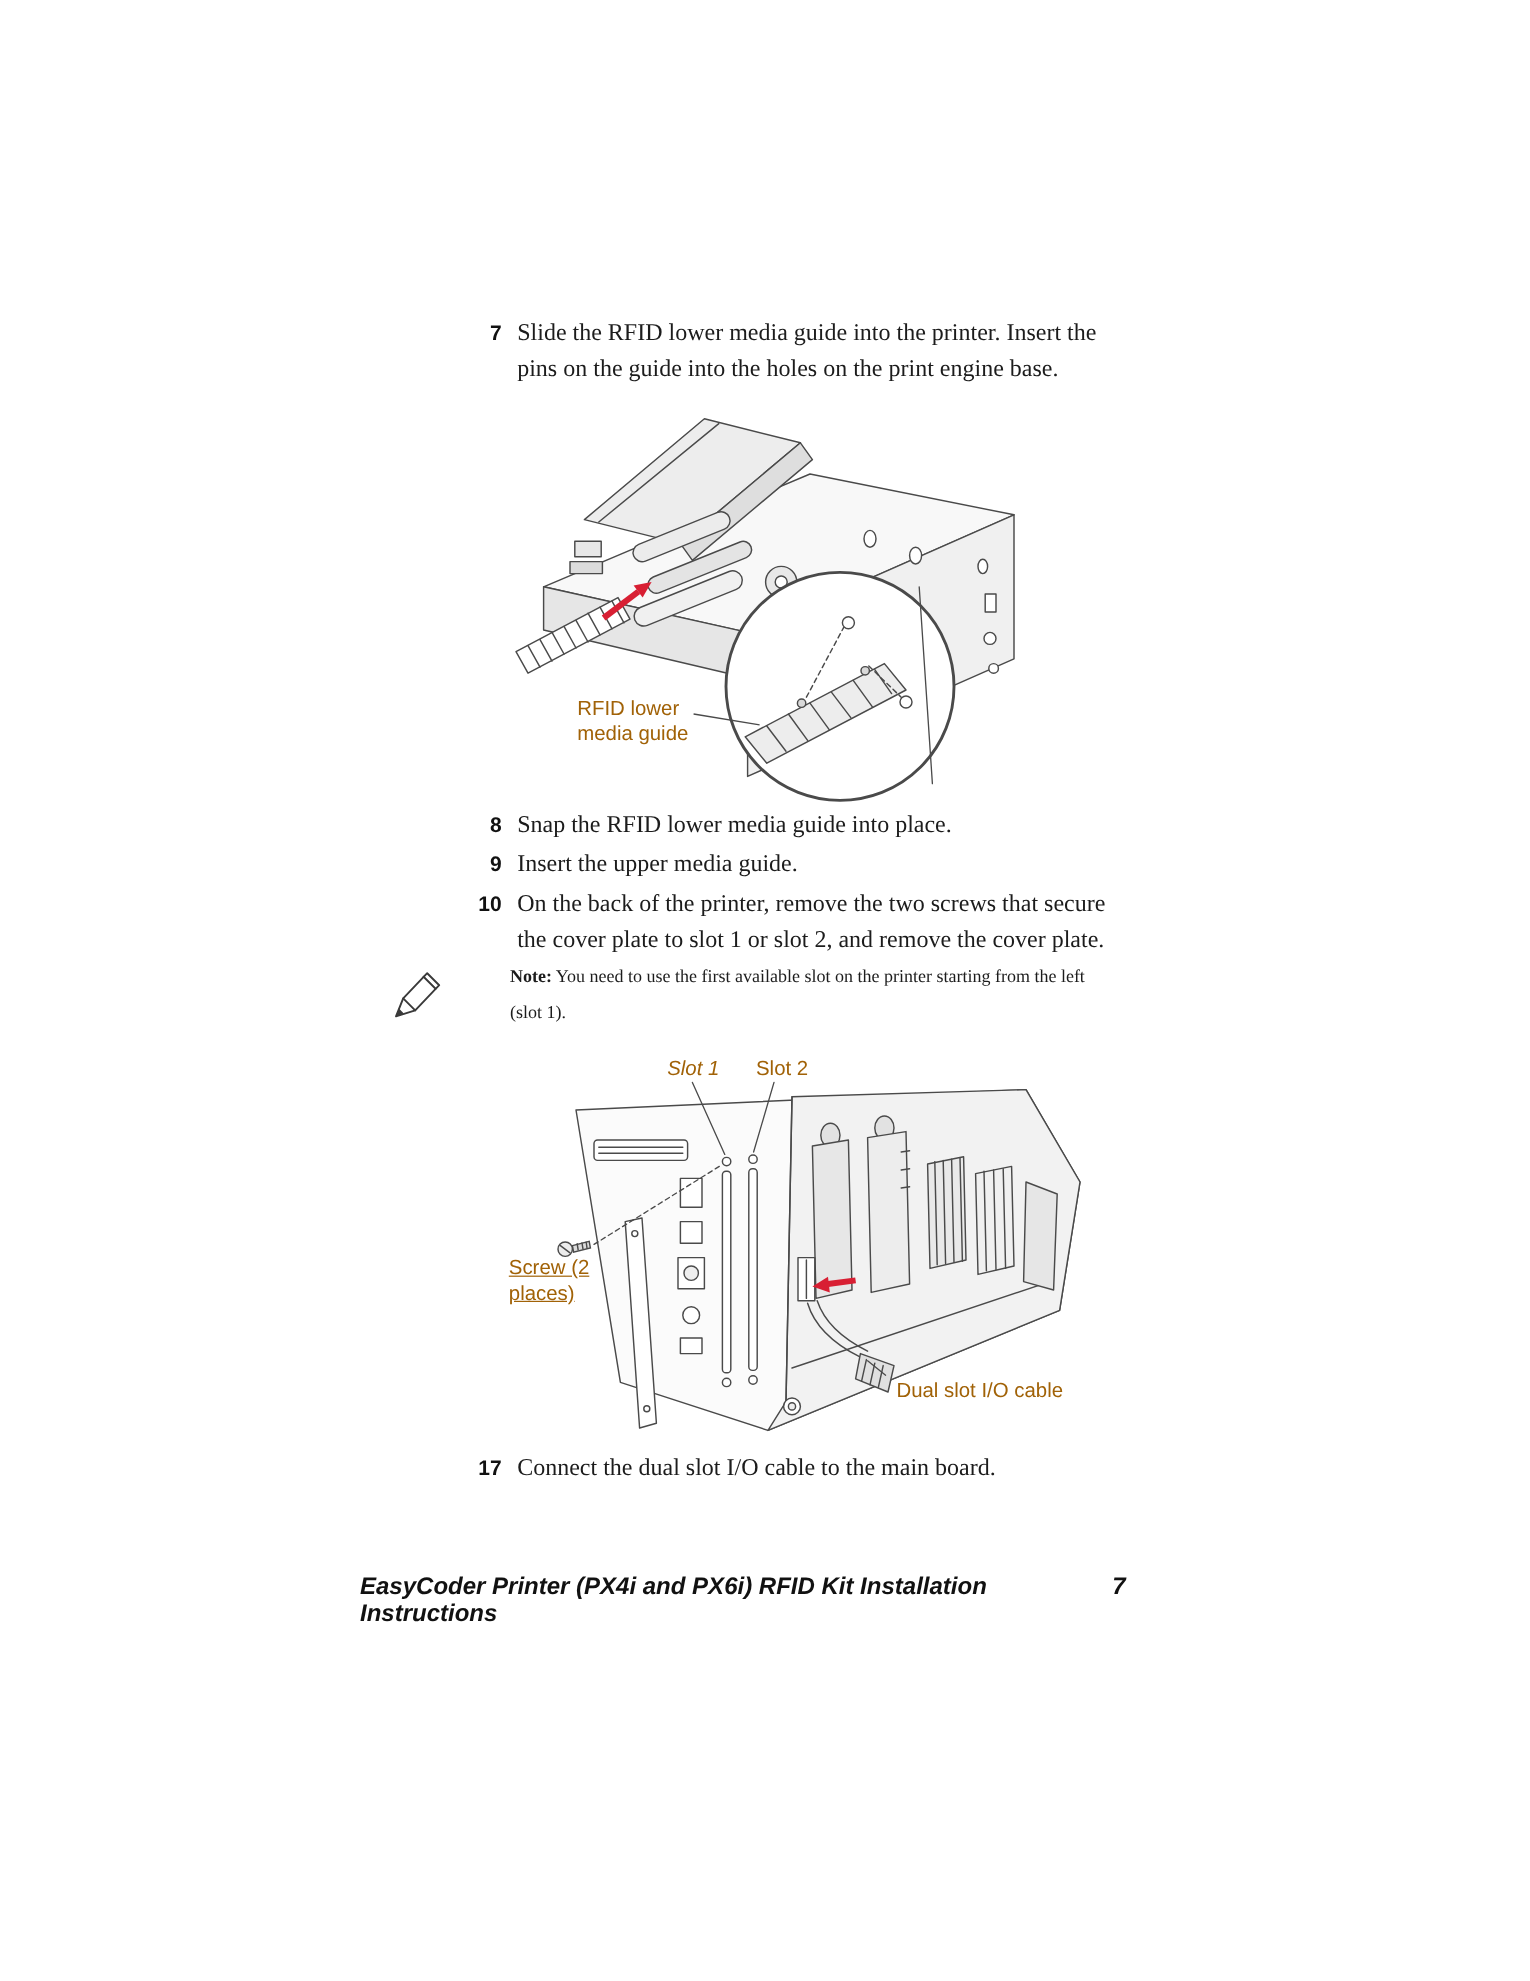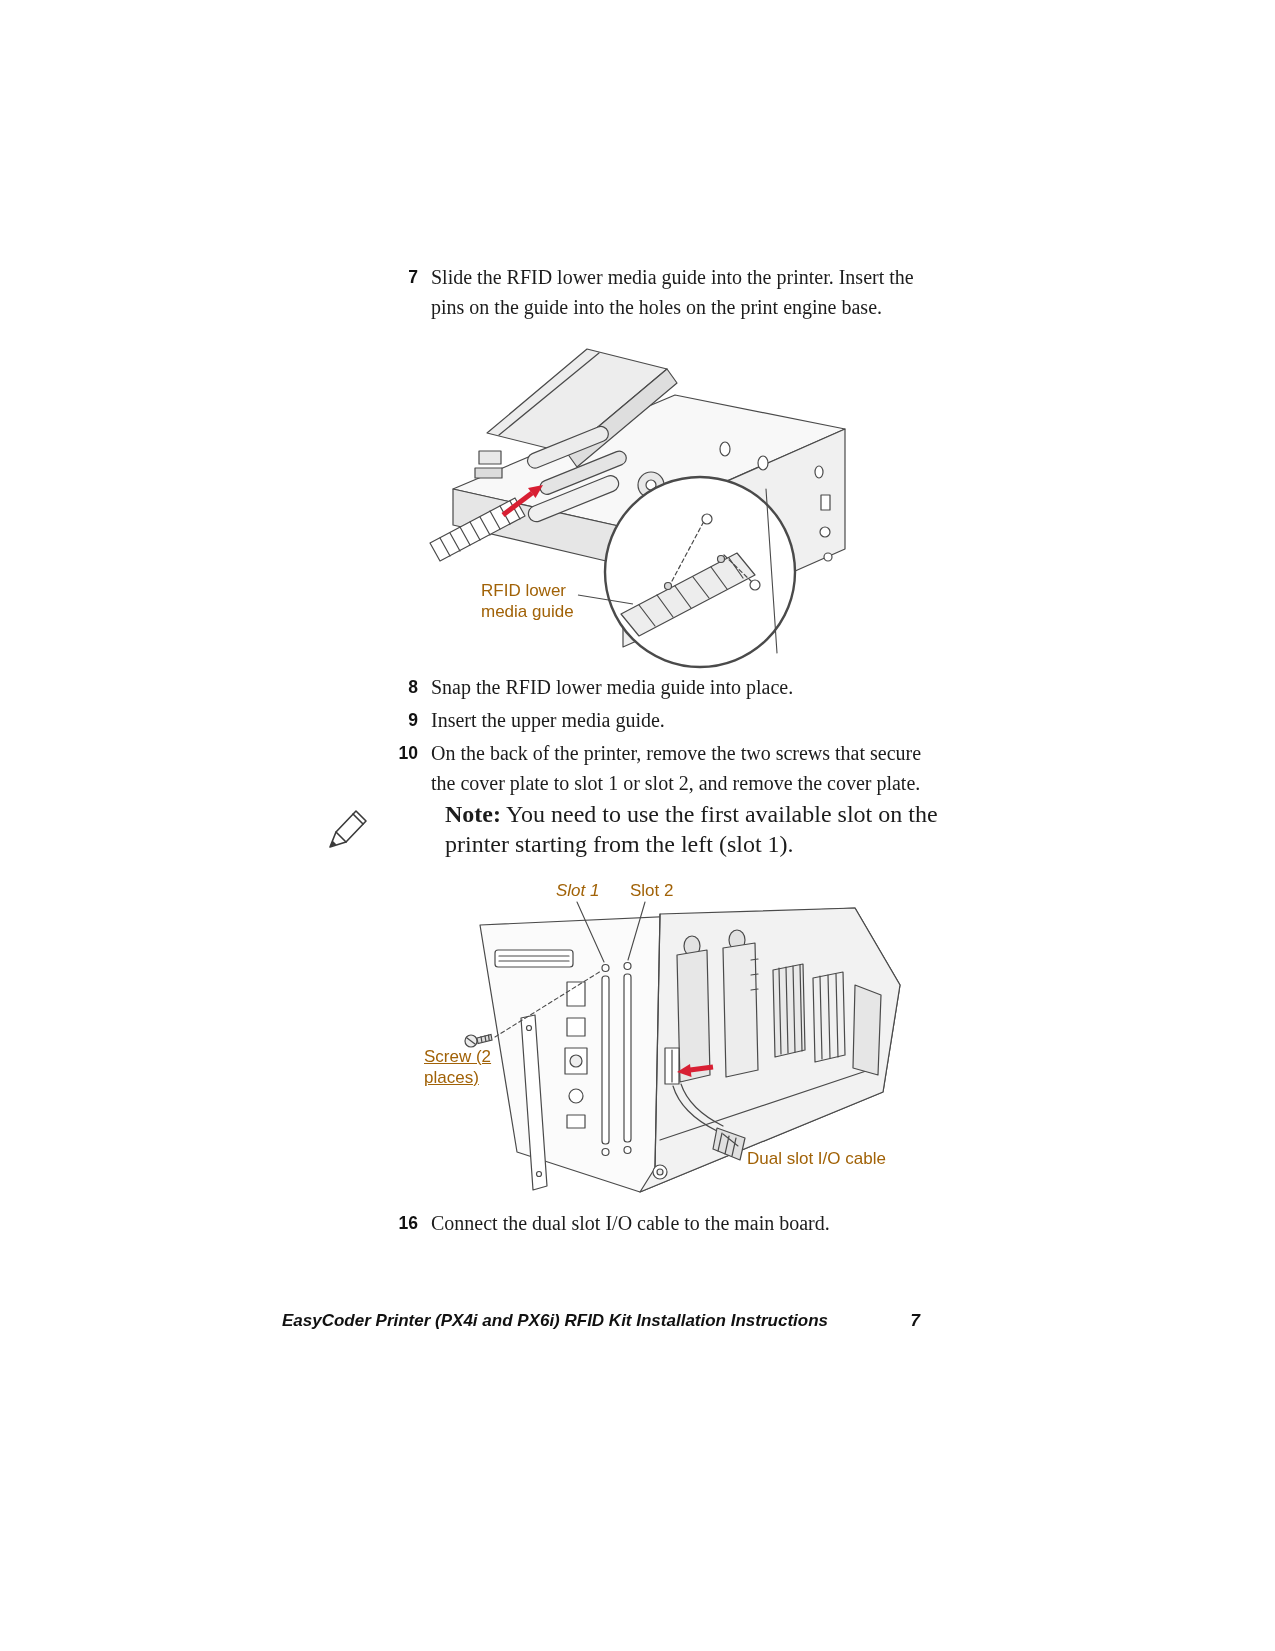--- a/index.html
+++ b/index.html
@@ -9,32 +9,32 @@
     background:#ffffff; color:#1c1c1c; overflow:hidden;
     font-family:"Liberation Serif", serif;
   }
   .step { position:absolute; left:388px; width:552px; display:flex; }
   .step-num {
     flex:0 0 30px; text-align:right; margin-right:13px;
     font-family:"Liberation Sans", sans-serif; font-weight:700;
     font-size:17.5px; line-height:30px; color:#111;
   }
   .step-text { flex:1; font-size:20px; line-height:30px; }
-  .note-text { position:absolute; left:425px; top:799px; width:508px; font-size:24px; line-height:30px;margin-left:20px; }
+  .note-text { position:absolute; left:425px; top:799px; width:508px; font-size:15px; line-height:30px; }
   .note-text strong { font-weight:700; }
   .fig { position:absolute; }
   .fig-label {
     position:absolute; font-family:"Liberation Sans", sans-serif;
     font-size:17px; line-height:21px; color:#a16207;
   }
   .footer {
-    position:absolute; left:282px; top:1311px; width:638px;
-    display:flex; justify-content:space-between; align-items:baseline;
+    position:absolute; left:300px; top:1311px; width:638px;
+    display:flex; justify-content:flex-start; align-items:baseline;
     font-family:"Liberation Sans", sans-serif; font-weight:700; font-style:italic;
-    font-size:17px; color:#111;
+    font-size:20px; color:#111;
   }
   .red-stroke { stroke:#d81f33; stroke-linecap:butt; }
   .red-fill { fill:#d81f33; stroke:none; }
 </style>
 </head>
 <body>
 
 <div class="page">
 
   <div class="step" style="top:262px;">
@@ -227,21 +227,21 @@
         <polygon points="222,172 235,164 236.5,177" class="red-fill"></polygon>
       </g>
     </svg>
   </div>
   <div class="fig-label" style="left:556px; top:880px;font-style:italic;">Slot 1</div>
   <div class="fig-label" style="left:630px; top:880px;">Slot 2</div>
   <div class="fig-label" style="left:424px; top:1046px; width:80px;text-decoration:underline;">Screw (2 places)</div>
   <div class="fig-label" style="left:747px; top:1148px;">Dual slot I/O cable</div>
 
   <div class="step" style="top:1208px;">
-    <span class="step-num">16</span>
+    <span class="step-num">17</span>
     <p class="step-text">Connect the dual slot I/O cable to the main board.</p>
   </div>
 
   <div class="footer">
     <span>EasyCoder Printer (PX4i and PX6i) RFID Kit Installation Instructions</span>
     <span>7</span>
   </div>
 
 </div>
 

